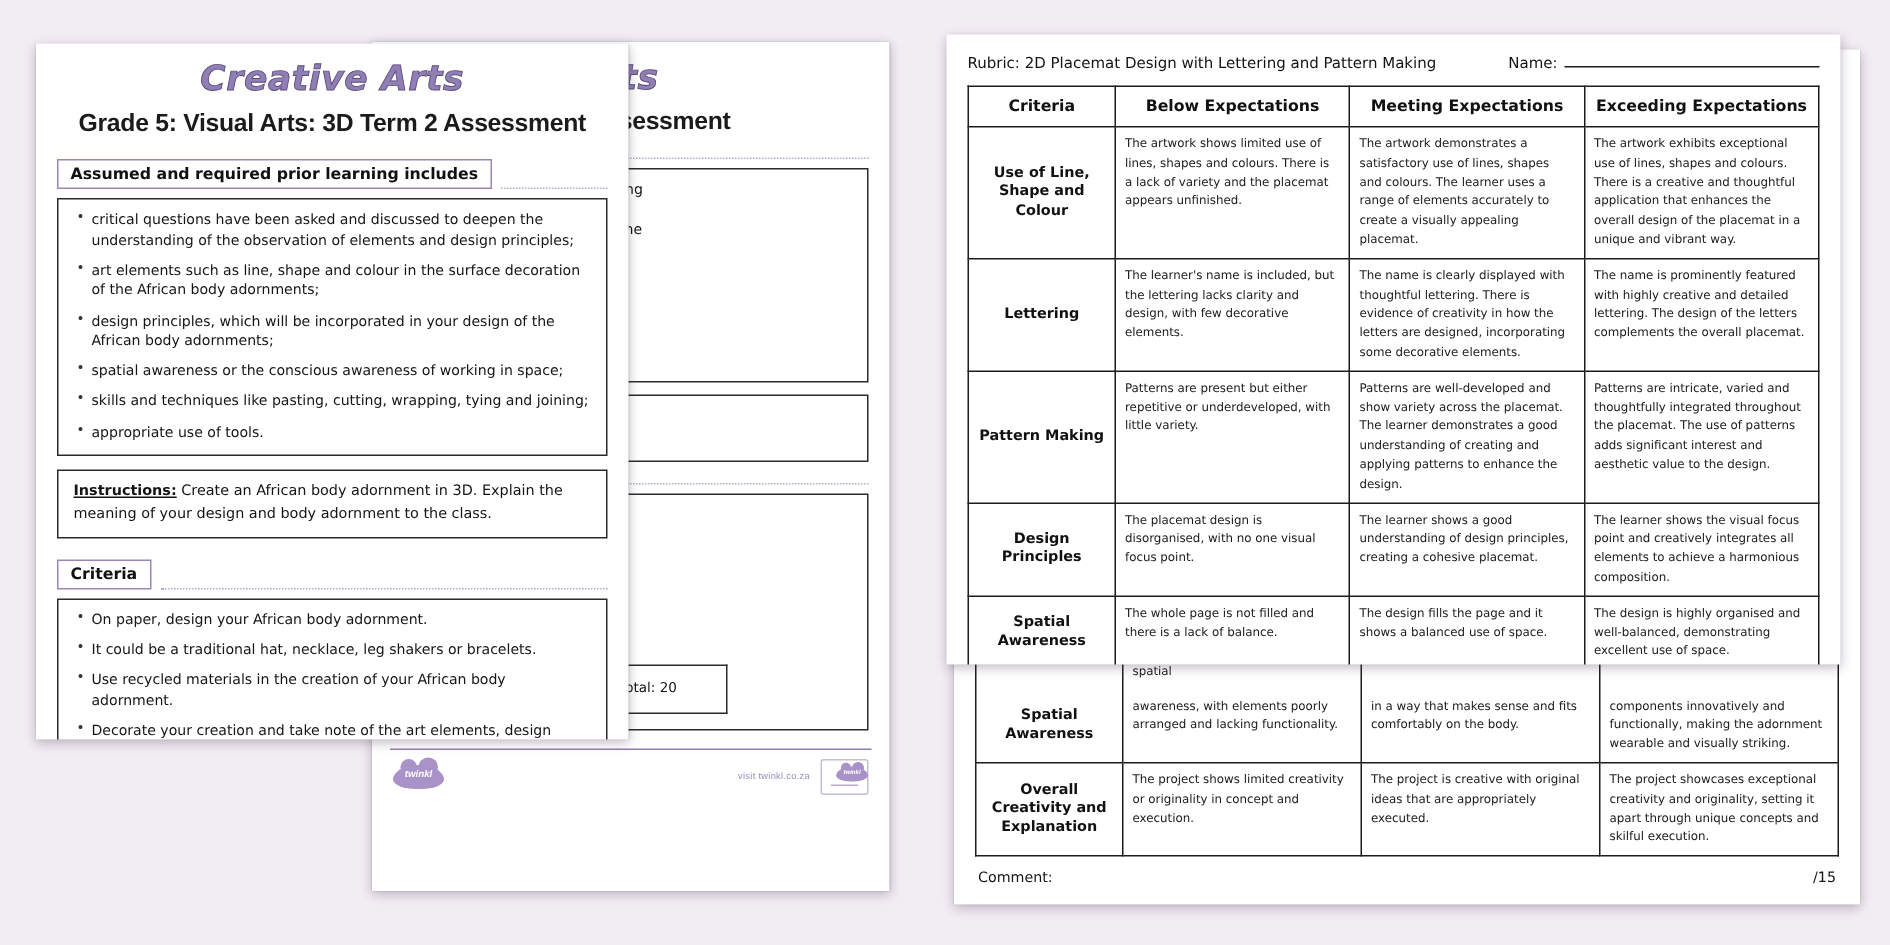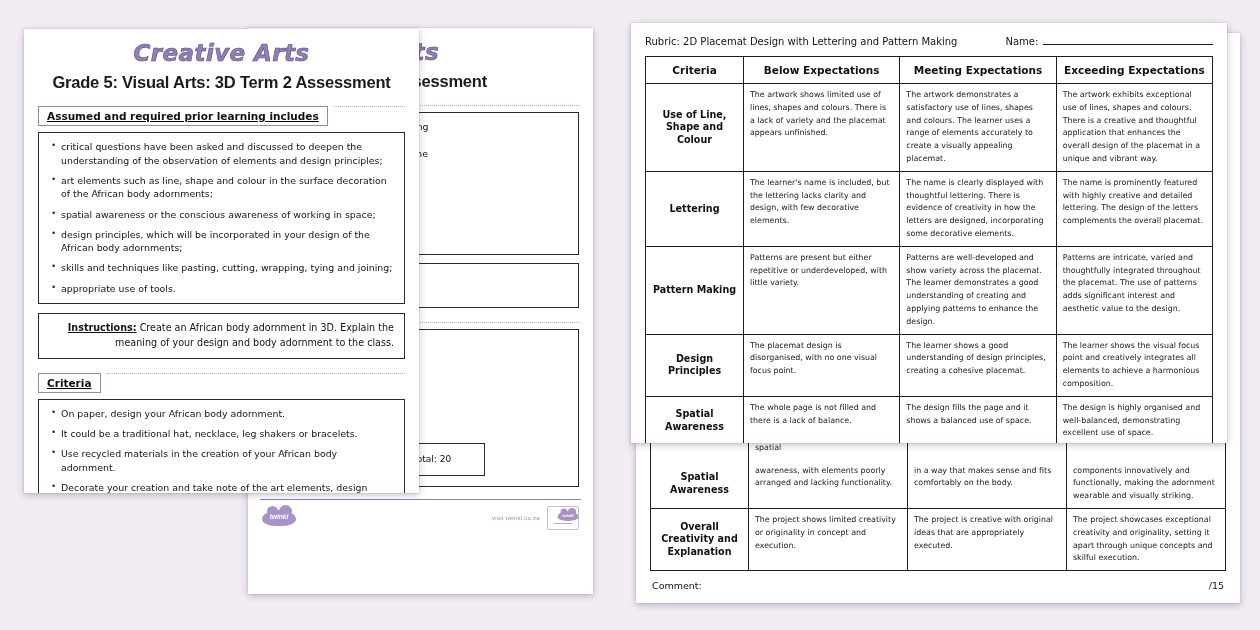--- a/index.html
+++ b/index.html
@@ -23,21 +23,21 @@
   .brand-logo{
     text-align:center;font-size:23px;font-weight:bold;letter-spacing:.4px;
     color:#8f7fb4;
     -webkit-text-stroke:.6px #5d4b7d;
     padding-top:11px;font-style:italic;
   }
   .doc-title{
     text-align:center;font-size:16.5px;font-weight:bold;color:#1b1b1b;
     margin-top:7px;letter-spacing:-.2px;
   }
-  .sec-head-row{display:flex;align-items:flex-start;margin:14px 0 6px 0;padding:0 14px;text-decoration:underline;}
+  .sec-head-row{display:flex;align-items:flex-end;margin:14px 0 6px 0;padding:0 14px;}
   .sec-head{
     border:1px solid #9a87b5;padding:3px 8px;font-size:10.5px;font-weight:bold;
     color:#111;background:#fff;white-space:nowrap;
   }
   .dots{flex:1;border-top:1.5px dotted #b6a9c9;margin-left:6px;height:0;}
   .box{
     border:1px solid #2a2a2a;margin:0 14px;padding:7px 10px 8px 10px;
   }
   ul.bullets{margin:0;padding:0;list-style:none;}
   ul.bullets li{
@@ -193,28 +193,28 @@
 
   <div class="sec-head-row">
     <div class="sec-head hand">Assumed and required prior learning includes</div>
     <div class="dots"></div>
   </div>
 
   <div class="box">
     <ul class="bullets hand">
       <li>critical questions have been asked and discussed to deepen the understanding of the observation of elements and design principles;</li>
       <li>art elements such as line, shape and colour in the surface decoration of the African body adornments;</li>
+      <li>design principles, which will be incorporated in your design of the African body adornments;</li>
       <li>spatial  awareness or the conscious awareness of working in space;</li>
-      <li>design principles, which will be incorporated in your design of the African body adornments;</li>
       <li>skills and techniques like pasting, cutting, wrapping, tying and joining;</li>
       <li>appropriate use of tools.</li>
     </ul>
   </div>
 
-  <div class="box instr hand" style="margin-top:9px;text-align:right;">
+  <div class="box instr hand" style="margin-top:9px;">
     <b>Instructions:</b>
     <span>Create an African body adornment in 3D. Explain the meaning of your design and body adornment to the class.</span>
   </div>
 
   <div class="sec-head-row">
     <div class="sec-head hand">Criteria</div>
     <div class="dots"></div>
   </div>
 
   <div class="box">

